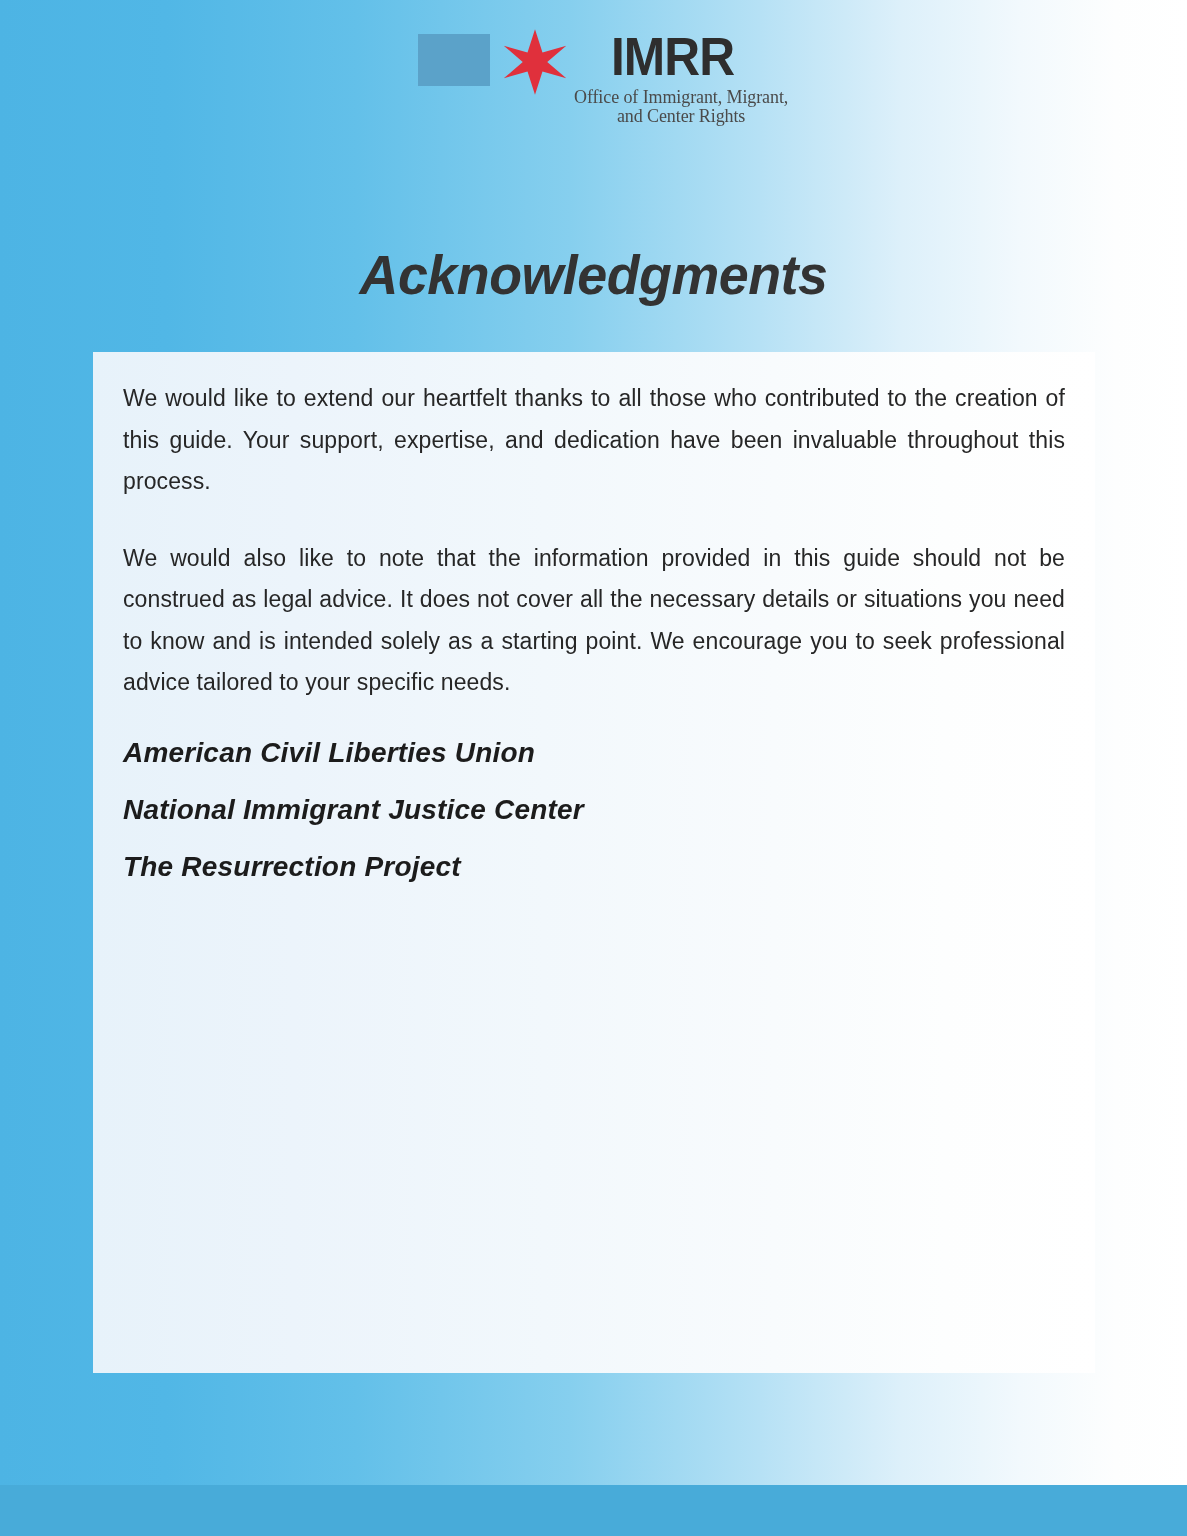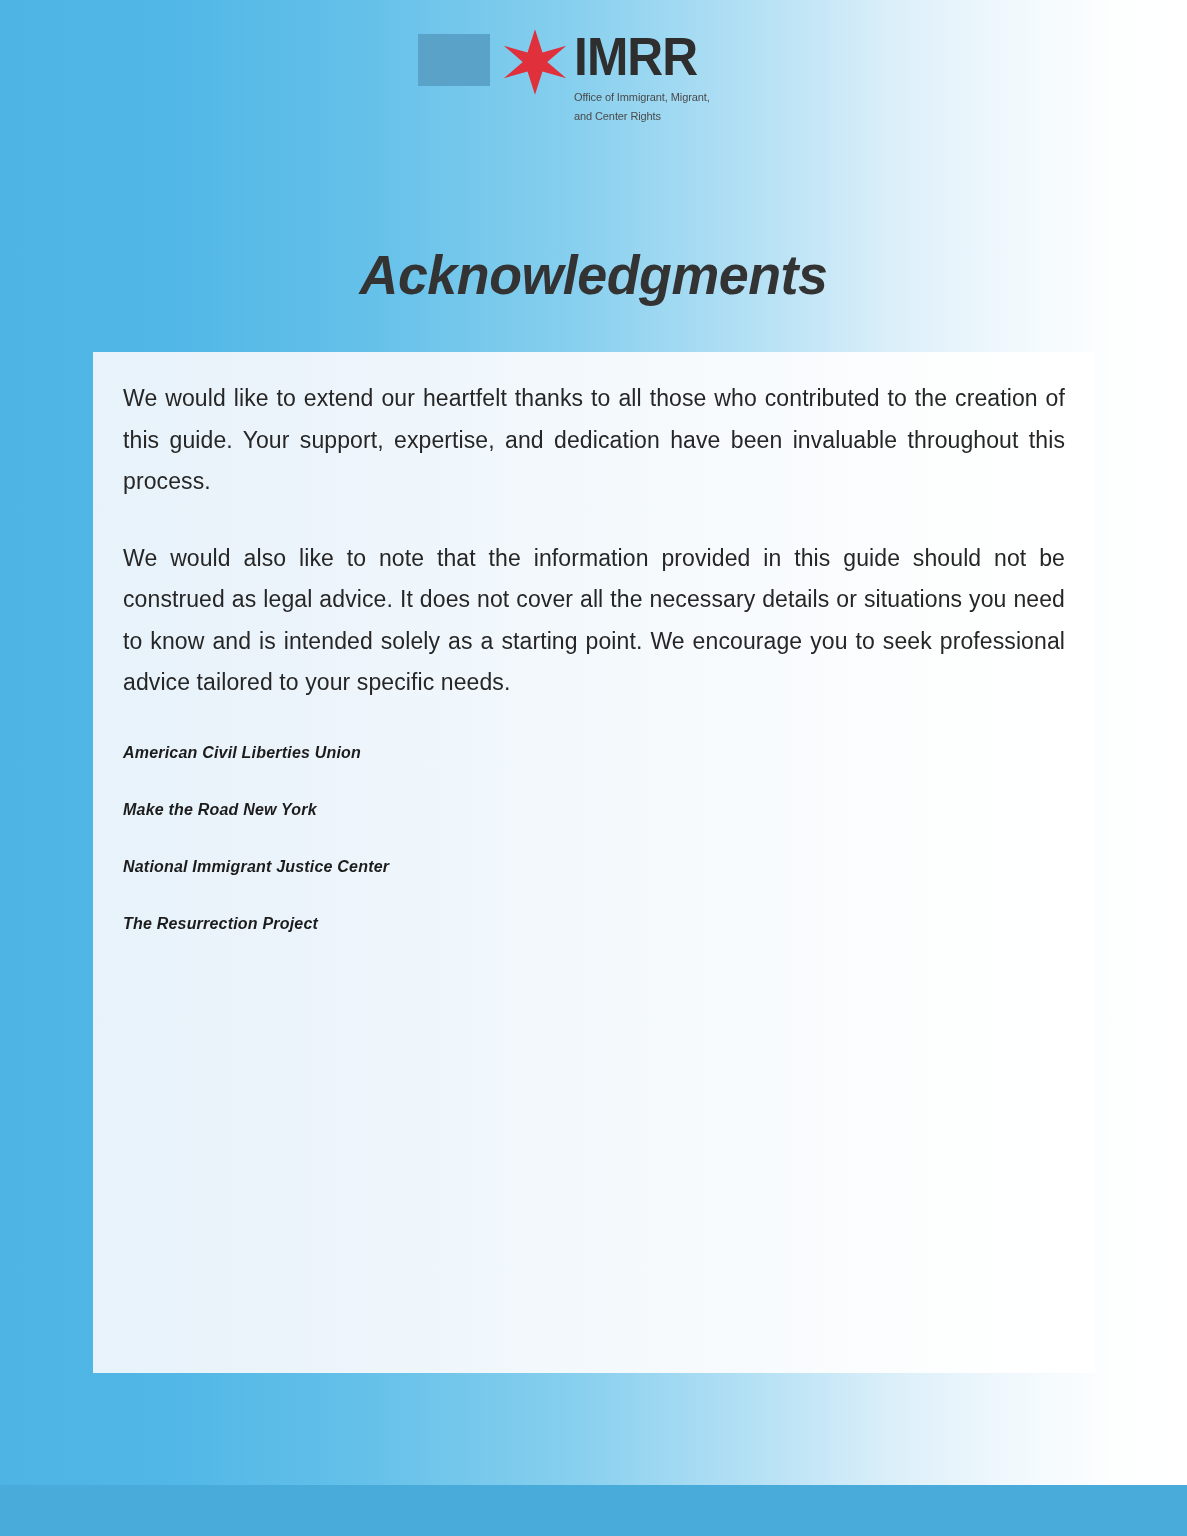--- a/index.html
+++ b/index.html
@@ -40,20 +40,21 @@
     width: 1187px;
     height: 150px;
   }
 
   .logo {
     position: absolute;
     left: 418px;
     top: 30px;
     display: flex;
     align-items: flex-start;
+    text-align: center;
   }
 
   .logo-rect {
     width: 72px;
     height: 52px;
     background: #5ba2c9;
     margin-top: 4px;
     margin-right: 10px;
     flex: none;
   }
@@ -77,22 +78,22 @@
     font-weight: bold;
     font-size: 54px;
     line-height: 52px;
     letter-spacing: -1px;
     color: #2e2e2e;
     transform: scaleX(0.92);
     transform-origin: left center;
   }
 
   .logo-sub {
-    font-family: Liberation Sans, sans-serif;
-    font-size: 11px;
+    font-family: Liberation Serif, serif;
+    font-size: 18px;
     line-height: 19px;
     color: #4a4a4a;
     margin-top: 6px;
     letter-spacing: -0.1px;
   }
 
   
   .page-title {
     position: absolute;
     left: 0;
@@ -139,21 +140,21 @@
 
   .org-list {
     margin-top: 12px;
     list-style: none;
   }
 
   .org-item {
     font-family: "Liberation Sans", "DejaVu Sans", sans-serif;
     font-style: italic;
     font-weight: bold;
-    font-size: 16px;
+    font-size: 28px;
     line-height: 28px;
     color: #1c1c1c;
     margin-bottom: 29px;
     letter-spacing: 0.2px;
   }
 
   
   .footer-bar {
     position: absolute;
     left: 0;
@@ -192,21 +193,20 @@
 
   <div class="content-card">
 
     <p class="para">We would like to extend our heartfelt thanks to all those who contributed to the creation of this guide. Your support, expertise, and dedication have been invaluable throughout this process.</p>
 
     <p class="para">We would also like to note that the information provided in this guide should not be construed as legal advice. It does not cover all the necessary details or situations you need to know and is intended solely as a starting point. We encourage you to seek professional advice tailored to your specific needs.</p>
 
 
     <ul class="org-list">
       <li class="org-item">American Civil Liberties Union</li>
-      <li class="org-item">Make the Road New York</li>
       <li class="org-item">National Immigrant Justice Center</li>
       <li class="org-item">The Resurrection Project</li>
     </ul>
 
   </div>
 
   <div class="footer-bar"></div>
 
 </div>
 

